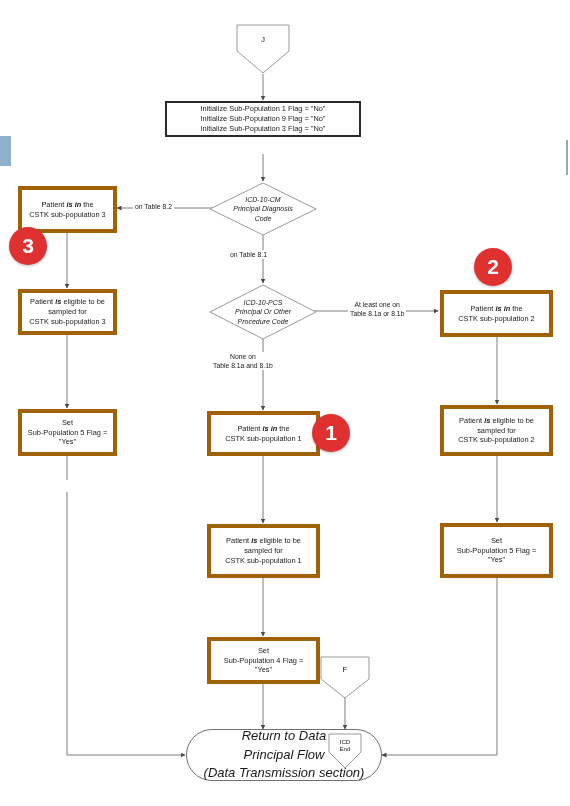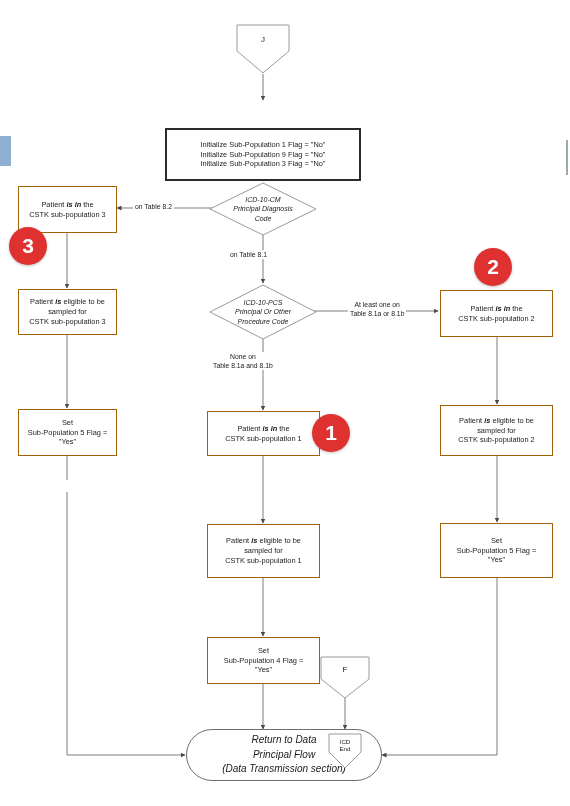--- a/index.html
+++ b/index.html
@@ -19,21 +19,21 @@
     position:absolute;
     box-sizing:border-box;
     display:flex;
     align-items:center;
     justify-content:center;
     text-align:center;
     color:#1a1a1a;
     line-height:1.35;
   }
   .rect{
-    border:1px solid #a16207;
+    border:4px solid #a16207;
     background:#ffffff;
     font-size:7.4px;
   }
   .rect.thick{
     border:2px solid #2b2b2b;
   }
   .rect .lines{padding:2px 4px;}
   .rect .lines div{white-space:nowrap;}
   .rect b{font-style:italic;font-weight:bold;}
 
@@ -67,21 +67,21 @@
   .penta-label.small{font-size:6.2px;flex-direction:column;line-height:1.15;}
 
   
   .terminator{
     position:absolute;
     border:1px solid #6f6f6f;
     border-radius:999px;
     background:#ffffff;
     display:flex;align-items:center;justify-content:center;
     text-align:center;
-    font-size:10px;
+    font-size:13px;
     font-style:italic;
     color:#1a1a1a;
     line-height:1.45;
     box-sizing:border-box;
   }
   .terminator div{white-space:nowrap;}
 
   
   .badge{
     position:absolute;
@@ -172,21 +172,21 @@
     </g>
   </svg>
 
   <div class="penta-wrap" style="left:236px;top:24px;width:54px;height:50px;">
     <svg width="54" height="50" viewBox="0 0 54 50" xmlns="http://www.w3.org/2000/svg">
       <polygon points="1,1 53,1 53,27 27,49 1,27" fill="#ffffff" stroke="#9a9a9a" stroke-width="1"></polygon>
     </svg>
     <div class="penta-label" style="height:30px;">J</div>
   </div>
 
-  <div class="node rect thick" style="left:165px;top:101px;width:196px;height:53px;margin-top:27px;">
+  <div class="node rect thick" style="left:165px;top:101px;width:196px;height:36px;">
     <div class="lines">
       <div>Initialize Sub-Population 1 Flag = "No"</div>
       <div>Initialize Sub-Population 9 Flag = "No"</div>
       <div>Initialize Sub-Population 3 Flag = "No"</div>
     </div>
   </div>
 
   <div class="diamond-wrap" style="left:209px;top:182px;width:108px;height:54px;">
     <svg width="108" height="54" viewBox="0 0 108 54" xmlns="http://www.w3.org/2000/svg">
       <polygon points="54,1 107,27 54,53 1,27" fill="#ffffff" stroke="#9a9a9a" stroke-width="1"></polygon>

